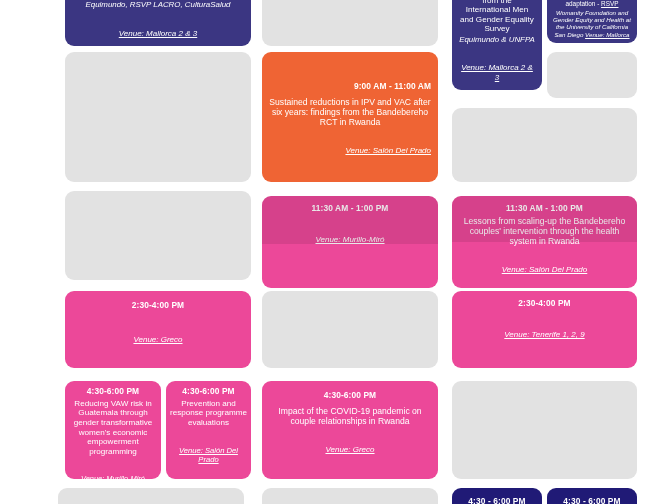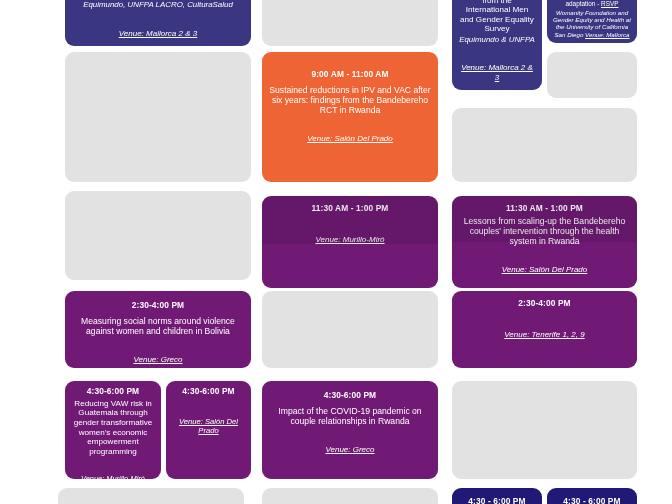--- a/index.html
+++ b/index.html
@@ -29,21 +29,21 @@
     padding: 7px 7px 8px 7px;
     text-align: center;
     color: #ffffff;
     line-height: 1.18;
     display: flex;
     flex-direction: column;
     align-items: center;
   }
   .card.purple { background: #3b3682; }
   .card.orange { background: #ef6434; }
-  .card.blue   { background: #701a75; }
+  .card.blue   { background: #ec4899; }
   .card.navy   { background: #201a76; }
   .card.ghost  { background: #e2e2e2; border-radius: 9px; }
 
   .time {
     font-weight: bold;
     font-size: 8.4px;
     letter-spacing: .1px;
     margin-bottom: 5px;
     white-space: nowrap;
   }
@@ -77,40 +77,40 @@
     pointer-events: none;
   }
 </style>
 </head>
 <body>
 
 <div id="board">
 
   <div class="card purple" style="left:53px; top:-34px; width:186px; height:80px; justify-content:flex-end;">
     <div class="title"><span>pendientes en un campo emergente -</span> <span class="rsvp">RSVP</span></div>
-    <div class="org">Equimundo, UNFPA LACRO, CulturaSalud</div>
+    <div class="org">Equimundo, RSVP LACRO, CulturaSalud</div>
     <div class="venue">Venue: Mallorca 2 &amp; 3</div>
   </div>
 
   <div class="card ghost" style="left:250px; top:-34px; width:176px; height:80px;"></div>
 
   <div class="card purple" style="left:440px; top:-62px; width:90px; height:152px; justify-content:flex-end;">
     <div class="title sm">status report in 15 headlines findings from the International Men and Gender Equality Survey</div>
     <div class="org">Equimundo &amp; UNFPA</div>
     <div class="venue">Venue: Mallorca 2 &amp; 3</div>
   </div>
 
   <div class="card purple" style="left:535px; top:-34px; width:90px; height:77px; justify-content:flex-end; padding:4px 5px 5px 5px;">
     <div class="title xs"><span>adaptation -</span> <span class="rsvp">RSVP</span></div>
     <div class="org xs"><span>Womanity Foundation and Gender Equity and Health at the University of California San Diego</span> <span class="venue xs">Venue: Mallorca</span></div>
   </div>
 
   <div class="card ghost" style="left:53px; top:52px; width:186px; height:130px;"></div>
 
-  <div class="card orange" style="left:250px; top:52px; width:176px; height:130px; padding-top:18px;">
+  <div class="card orange" style="left:250px; top:52px; width:176px; height:130px; padding-top:30px;align-items:flex-end;">
     <div class="time">9:00 AM - 11:00 AM</div>
     <div class="title">Sustained reductions in IPV and VAC after six years: findings from the Bandebereho RCT in Rwanda</div>
     <div class="venue">Venue: Salón Del Prado</div>
   </div>
 
   <div class="card ghost" style="left:535px; top:52px; width:90px; height:46px;"></div>
 
   <div class="card ghost" style="left:440px; top:108px; width:185px; height:74px;"></div>
 
   <div class="card ghost" style="left:53px; top:191px; width:186px; height:89px;"></div>
@@ -123,39 +123,39 @@
 
   <div class="card blue" style="left:440px; top:196px; width:185px; height:92px; padding-top:8px;">
     <div class="shade" style="height:46px;"></div>
     <div class="time tight">11:30 AM - 1:00 PM</div>
     <div class="title">Lessons from scaling-up the Bandebereho couples' intervention through the health system in Rwanda</div>
     <div class="venue">Venue: Salón Del Prado</div>
   </div>
 
   <div class="card blue" style="left:53px; top:291px; width:186px; height:77px; padding-top:10px;">
     <div class="time">2:30-4:00 PM</div>
-    <div class="title">Measuring social norms around violence against women and children in Bolivia</div>
     <div class="venue">Venue: Greco</div>
   </div>
 
   <div class="card ghost" style="left:250px; top:291px; width:176px; height:77px;"></div>
 
   <div class="card blue" style="left:440px; top:291px; width:185px; height:77px; padding-top:8px;">
     <div class="time tight">2:30-4:00 PM</div>
     <div class="venue">Venue: Tenerife 1, 2, 9</div>
   </div>
 
   <div class="card blue" style="left:53px; top:381px; width:96px; height:98px; padding:6px 4px 4px 4px;">
     <div class="time tight">4:30-6:00 PM</div>
     <div class="title sm">Reducing VAW risk in Guatemala through gender transformative women's economic empowerment programming</div>
     <div class="venue" style="font-size:7.4px;">Venue: Murillo-Miró</div>
   </div>
 
   <div class="card blue" style="left:154px; top:381px; width:85px; height:98px; padding:6px 4px 4px 4px;">
     <div class="time tight">4:30-6:00 PM</div>
+    <div class="title sm">Prevention and response programme evaluations</div>
     <div class="venue" style="font-size:7.6px;">Venue: Salón Del Prado</div>
   </div>
 
   <div class="card blue" style="left:250px; top:381px; width:176px; height:98px; padding-top:10px;">
     <div class="time">4:30-6:00 PM</div>
     <div class="title">Impact of the COVID-19 pandemic on couple relationships in Rwanda</div>
     <div class="venue">Venue: Greco </div>
   </div>
 
   <div class="card ghost" style="left:440px; top:381px; width:185px; height:98px;"></div>

